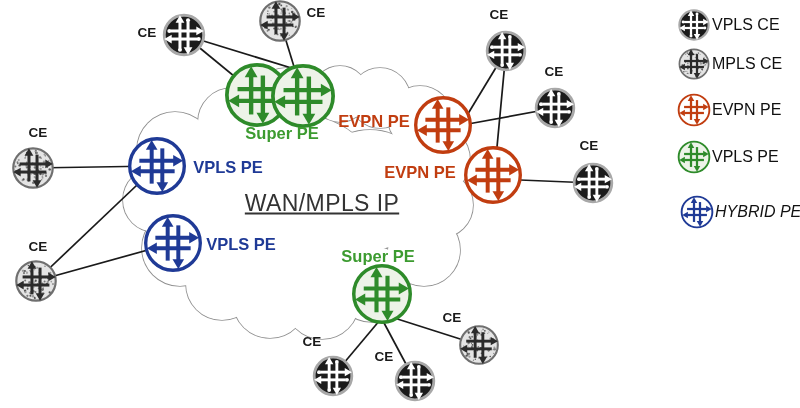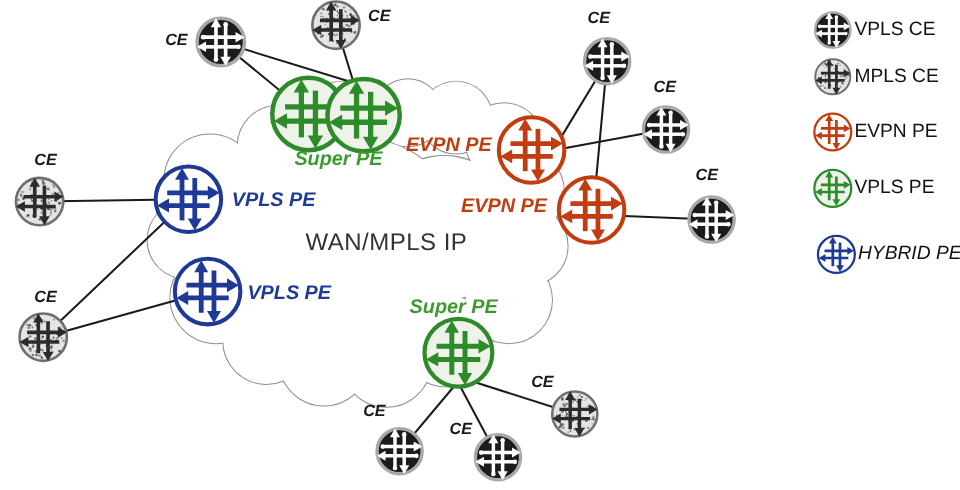--- a/index.html
+++ b/index.html
@@ -1,23 +1,23 @@
 <!DOCTYPE html>
 <html><head>
 <meta charset="utf-8">
 <style>
   html,body{margin:0;padding:0;background:#fff;}
   #stage{position:relative;width:800px;height:408px;background:#fff;overflow:hidden;
          font-family:"Liberation Sans",sans-serif;}
   #underlay{position:absolute;left:0;top:0;}
-  .lbl{position:absolute;transform:translate(-50%,-50%);white-space:nowrap;line-height:1;font-style:italic;}
+  .lbl{position:absolute;transform:translate(-50%,-50%);white-space:nowrap;line-height:1;}
   .lbl-ce{font-size:13.5px;font-weight:700;color:#1a1a1a;}
   .lbl-pe{font-size:16.5px;font-weight:700;}
-  .wan-label{position:absolute;transform:translate(-50%,-50%);font-size:20px;font-weight:400;
-             color:#333;letter-spacing:.4px;white-space:nowrap;}
+  .wan-label{position:absolute;transform:translate(-50%,-50%);font-size:23px;font-weight:400;
+             color:#333;letter-spacing:.4px;white-space:nowrap;text-decoration:underline;}
   .legend-item{position:absolute;display:flex;align-items:center;}
   .legend-label{margin-left:1px;font-size:16px;color:#111;white-space:nowrap;}
 </style>
 </head>
 <body>
 
 <div id="stage">
   <svg id="underlay" width="800" height="408" viewBox="0 0 800 408">
       <g>
         <circle cx="175" cy="150" r="38" fill="none" stroke="#8F8F8F" stroke-width="1.6"></circle>

